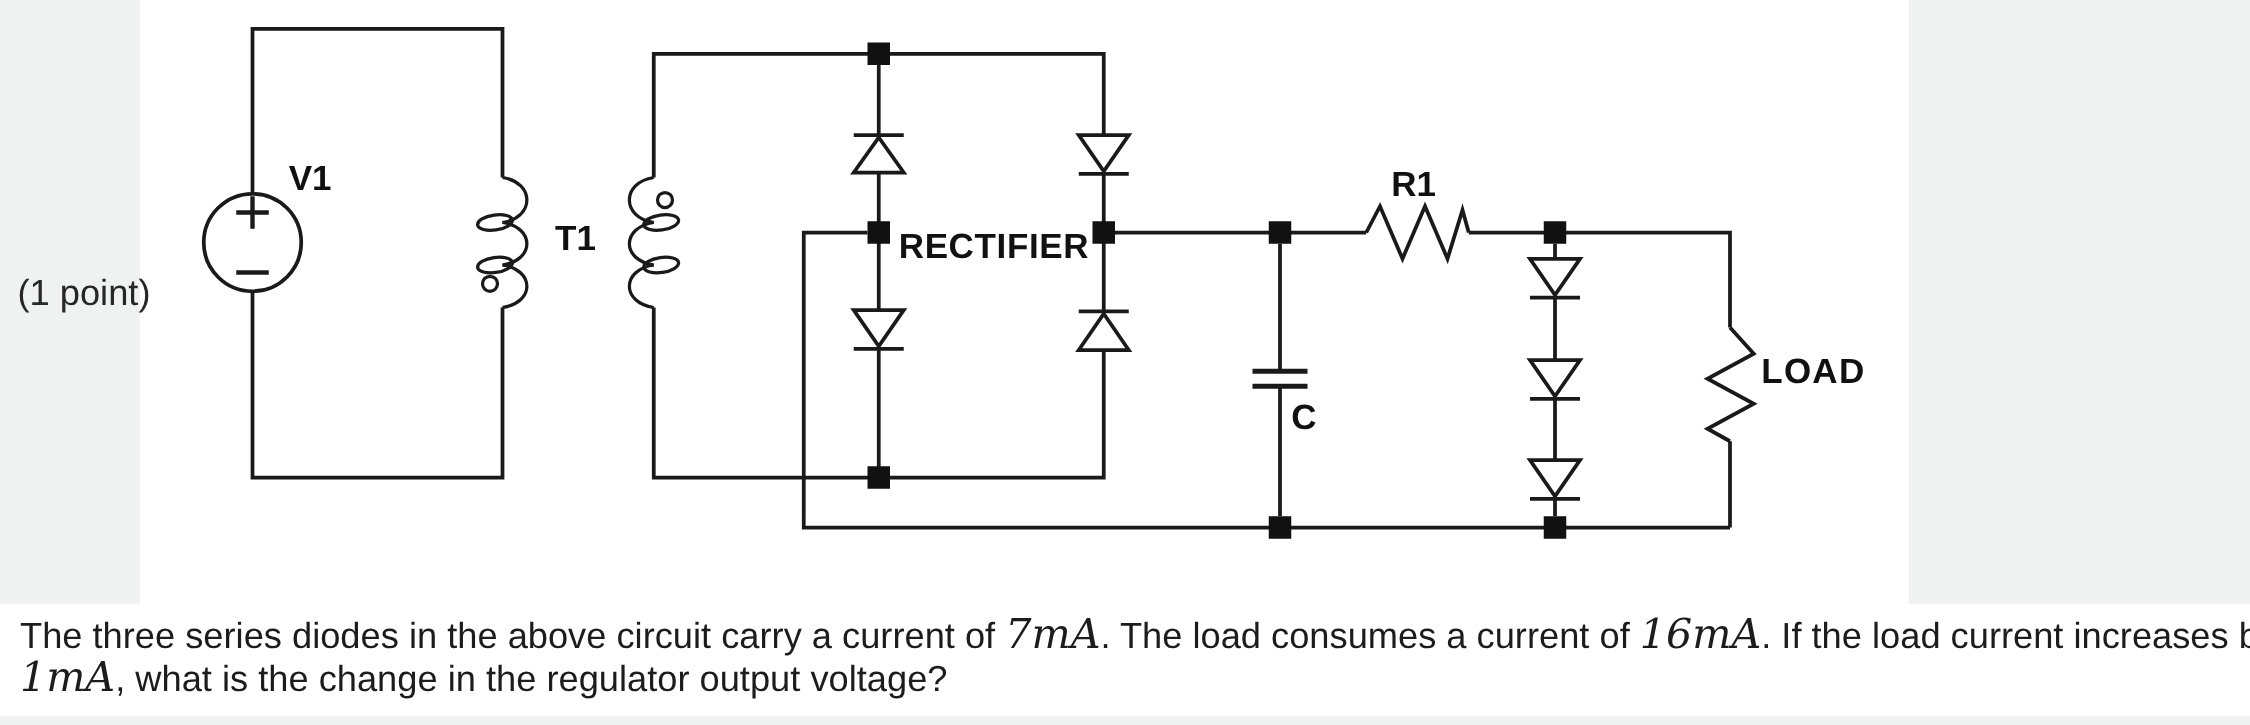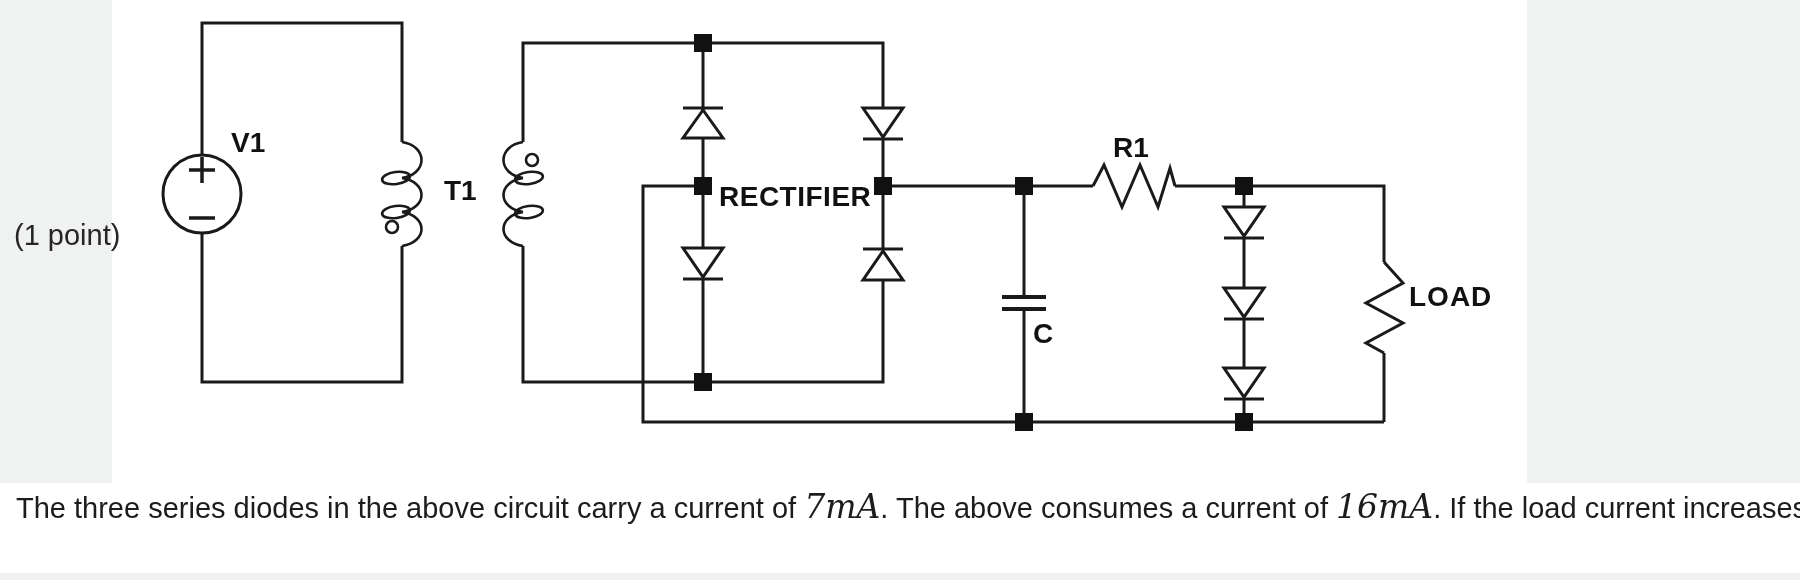--- a/index.html
+++ b/index.html
@@ -173,14 +173,15 @@
     <rect x="874" y="177" width="18" height="18"></rect>
     <rect x="694" y="373" width="18" height="18"></rect>
     <rect x="1015" y="177" width="18" height="18"></rect>
     <rect x="1235" y="177" width="18" height="18"></rect>
     <rect x="1015" y="413" width="18" height="18"></rect>
     <rect x="1235" y="413" width="18" height="18"></rect>
   </g>
 </svg>
 
 <div id="question">
-  <div class="qline"><span>The three series diodes in the above circuit carry a current of </span><span class="math">7mA</span><span>. The above consumes a current of </span><span class="math">16mA</span><span>. If the load current increases by</span></div>
+  <div class="qline"><span>The three series diodes in the above circuit carry a current of </span><span class="math">7mA</span><span>. The load consumes a current of </span><span class="math">16mA</span><span>. If the load current increases by</span></div>
+  <div class="qline"><span class="math">1mA</span><span>, what is the change in the regulator output voltage?</span></div>
 </div>
 
 </body></html>

